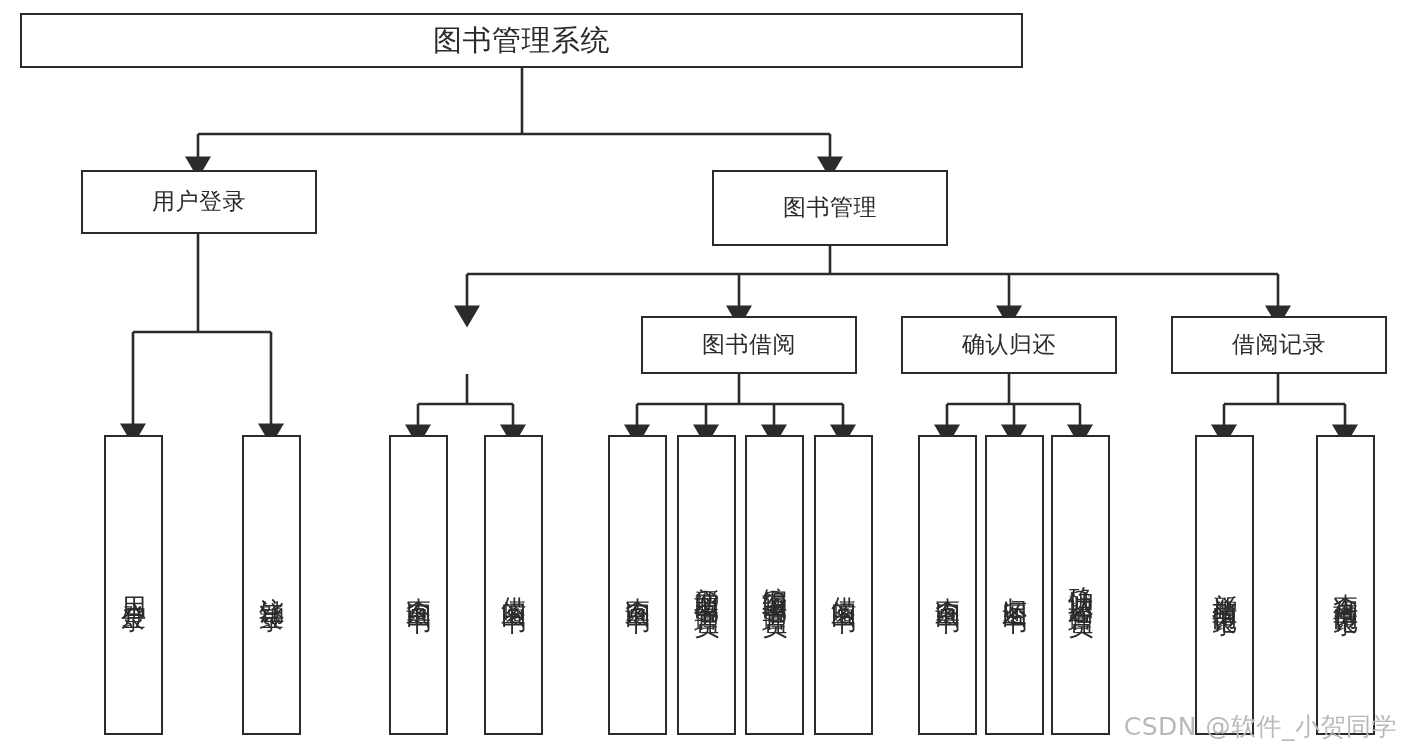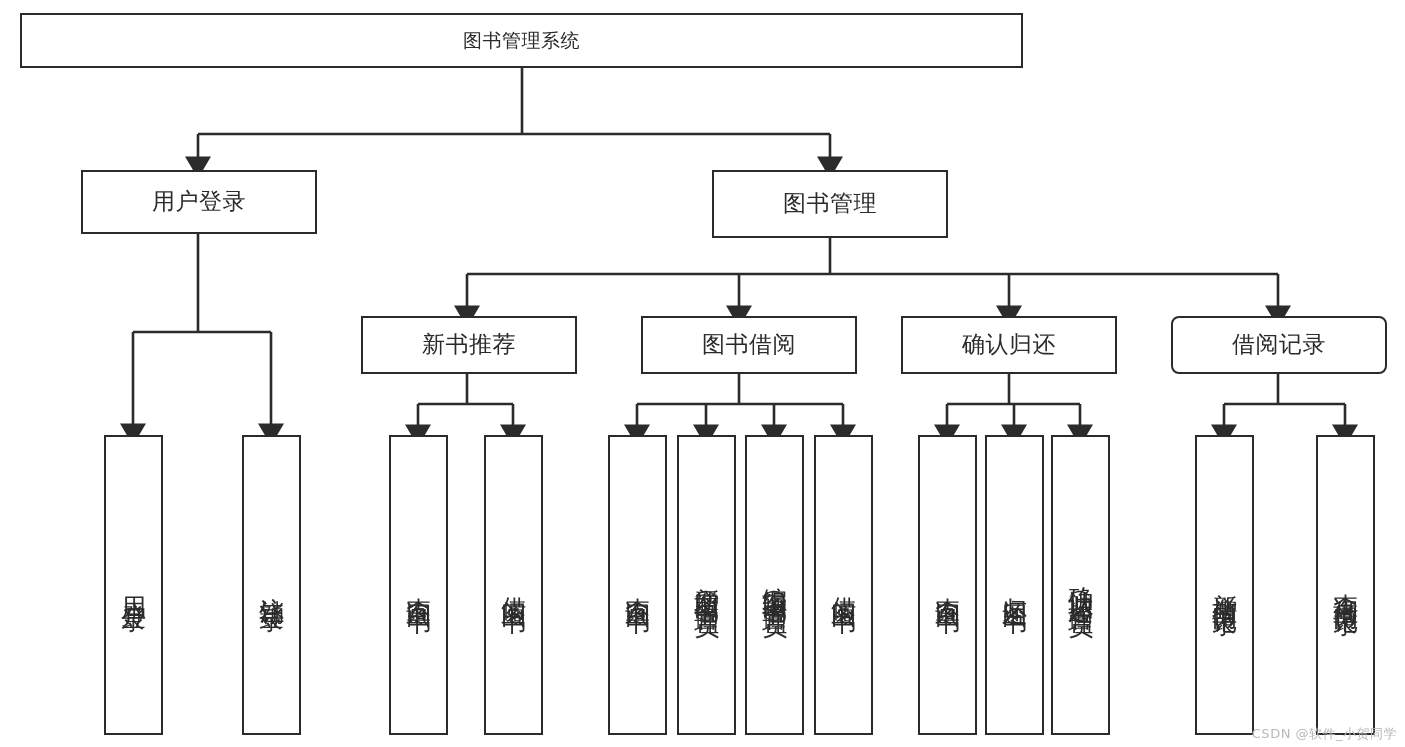--- a/index.html
+++ b/index.html
@@ -42,41 +42,41 @@
     display: block;
     line-height: 1.18;
     letter-spacing: 0.5px;
     white-space: pre;
   }
   
   .node.horiz .lbl {
     font-size: 23px;
   }
   .node.root .lbl {
-    font-size: 19px;
+    font-size: 29px;
   }
   
   .node.vert {
     align-items: center;
     justify-content: center;
   }
   .node.vert .lbl {
     writing-mode: vertical-rl;
     text-orientation: upright;
     font-size: 25px;
     line-height: 1.02;
     letter-spacing: 4px;
     max-height: 278px;
     white-space: normal;
   }
   .watermark {
     position: absolute;
     right: 8px;
     bottom: 4px;
-    font-size: 13px;
+    font-size: 25px;
     color: #b9b9b9;
     letter-spacing: 0.5px;
     white-space: nowrap;
     z-index: 3;
   }
 </style>
 </head>
 <body>
 
 <div id="canvas">
@@ -132,37 +132,34 @@
   </svg>
 
   <div class="node horiz root" style="left:20px; top:13px; width:1003px; height:55px;">
     <span class="lbl">图书管理系统</span>
   </div>
 
   <div class="node horiz" style="left:81px; top:170px; width:236px; height:64px;">
     <span class="lbl">用户登录</span>
   </div>
 
-  <div class="node horiz" style="left:712px; top:170px; width:236px; height:68px;">
+  <div class="node horiz" style="left:712px; top:170px; width:236px; height:76px;">
     <span class="lbl">图书管理</span>
   </div>
 
-  <div class="node horiz" style="left:361px; top:316px; width:216px; height:58px;">
-    <span class="lbl">新书推荐</span>
-  </div>
 
   <div class="node horiz" style="left:631px; top:316px; width:216px; height:58px;margin-left:10px;">
     <span class="lbl">图书借阅</span>
   </div>
 
   <div class="node horiz" style="left:901px; top:316px; width:216px; height:58px;">
     <span class="lbl">确认归还</span>
   </div>
 
-  <div class="node horiz" style="left:1171px; top:316px; width:216px; height:58px;border-radius:8px;">
+  <div class="node horiz" style="left:1171px; top:316px; width:216px; height:58px;">
     <span class="lbl">借阅记录</span>
   </div>
 
   <div class="node vert" style="left:104px; top:435px; width:59px; height:300px;">
     <span class="lbl">用户登录</span>
   </div>
   <div class="node vert" style="left:242px; top:435px; width:59px; height:300px;">
     <span class="lbl">注销登录</span>
   </div>
 

